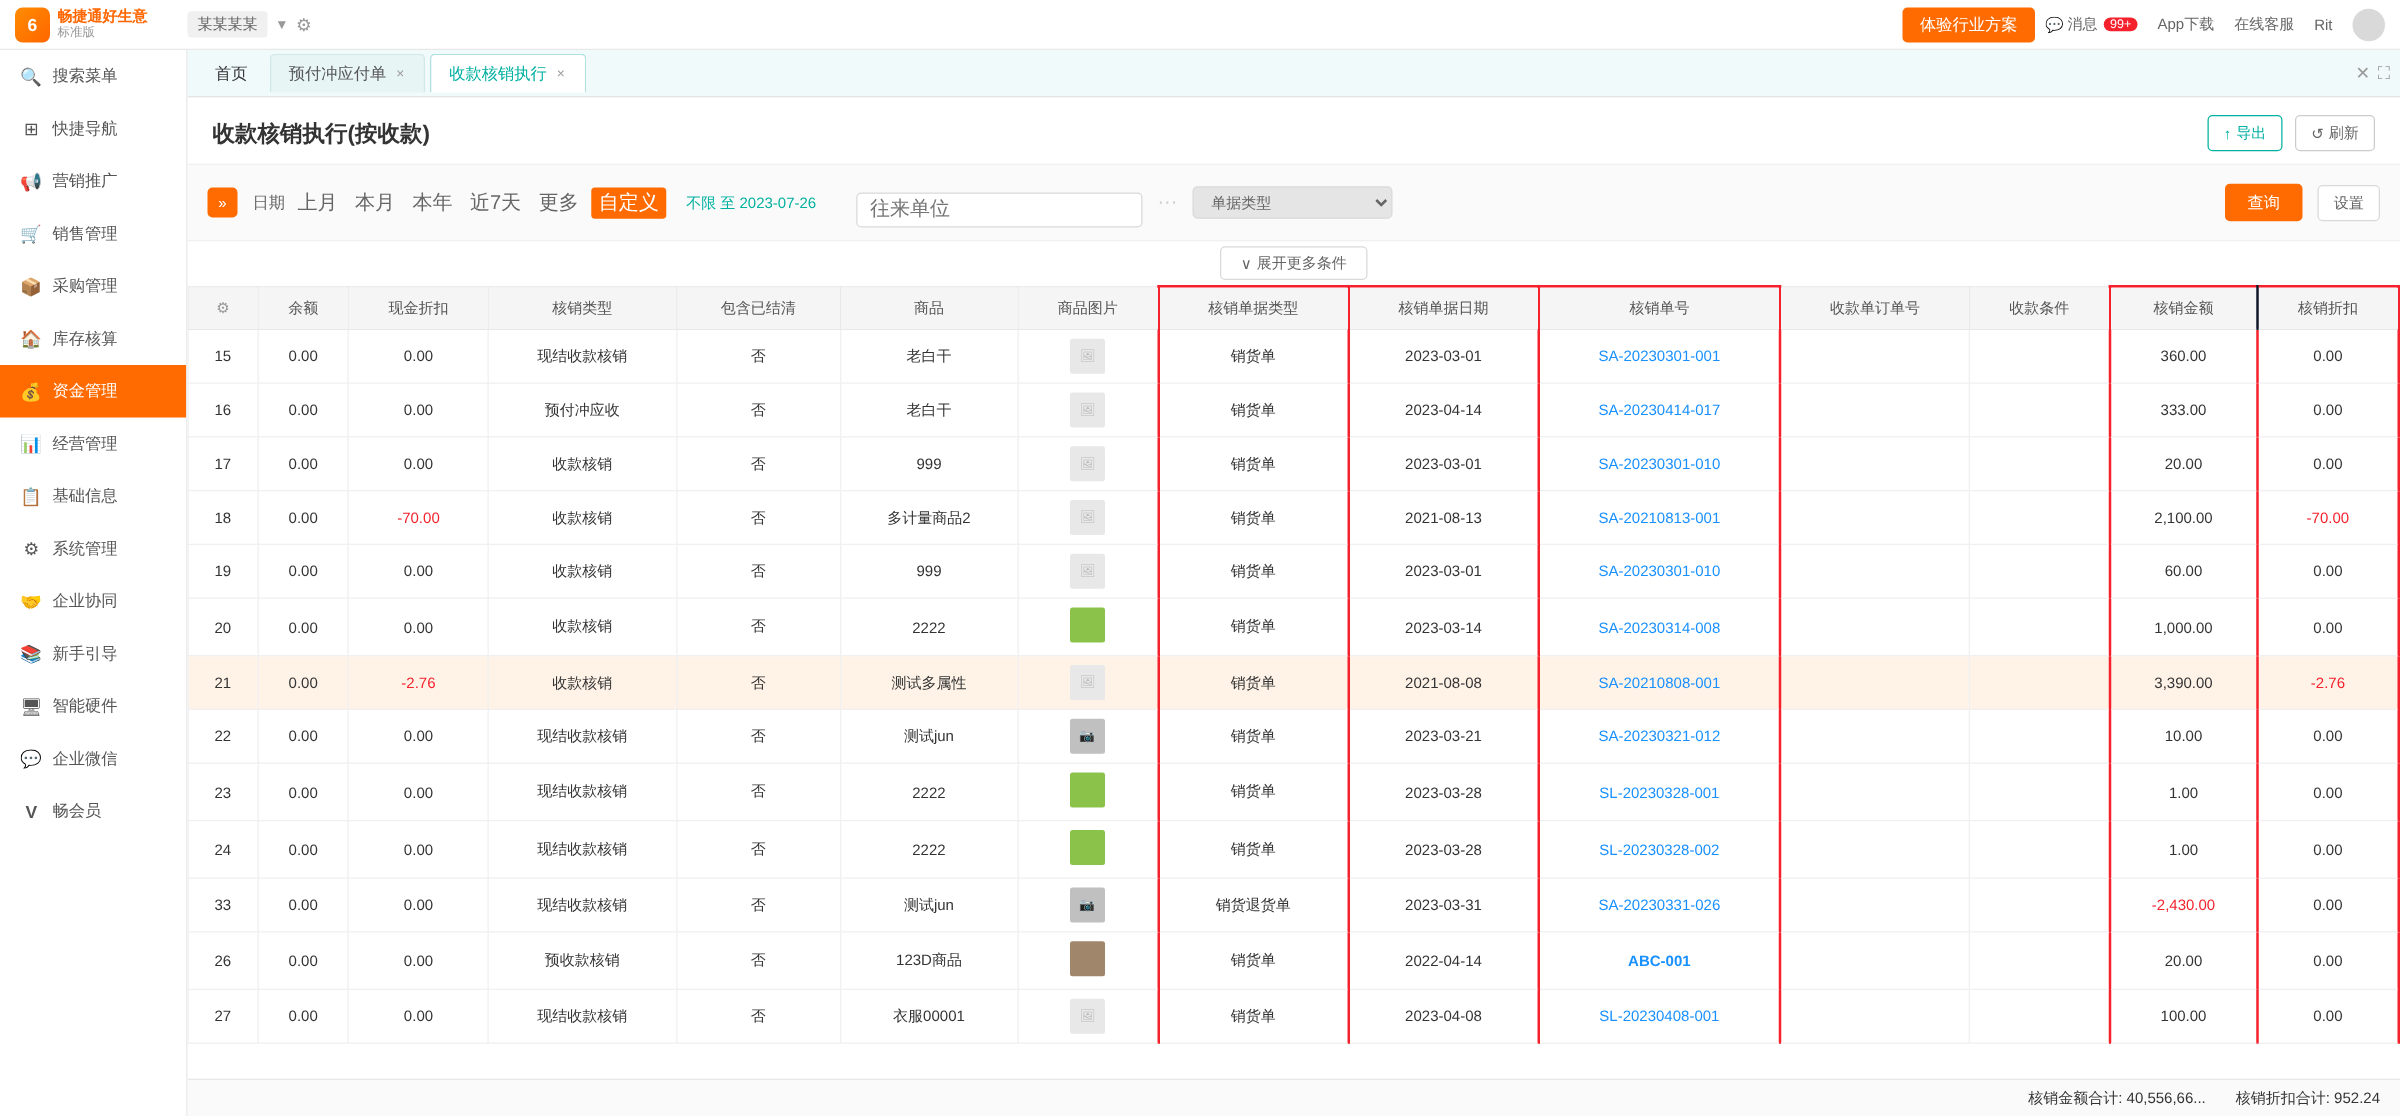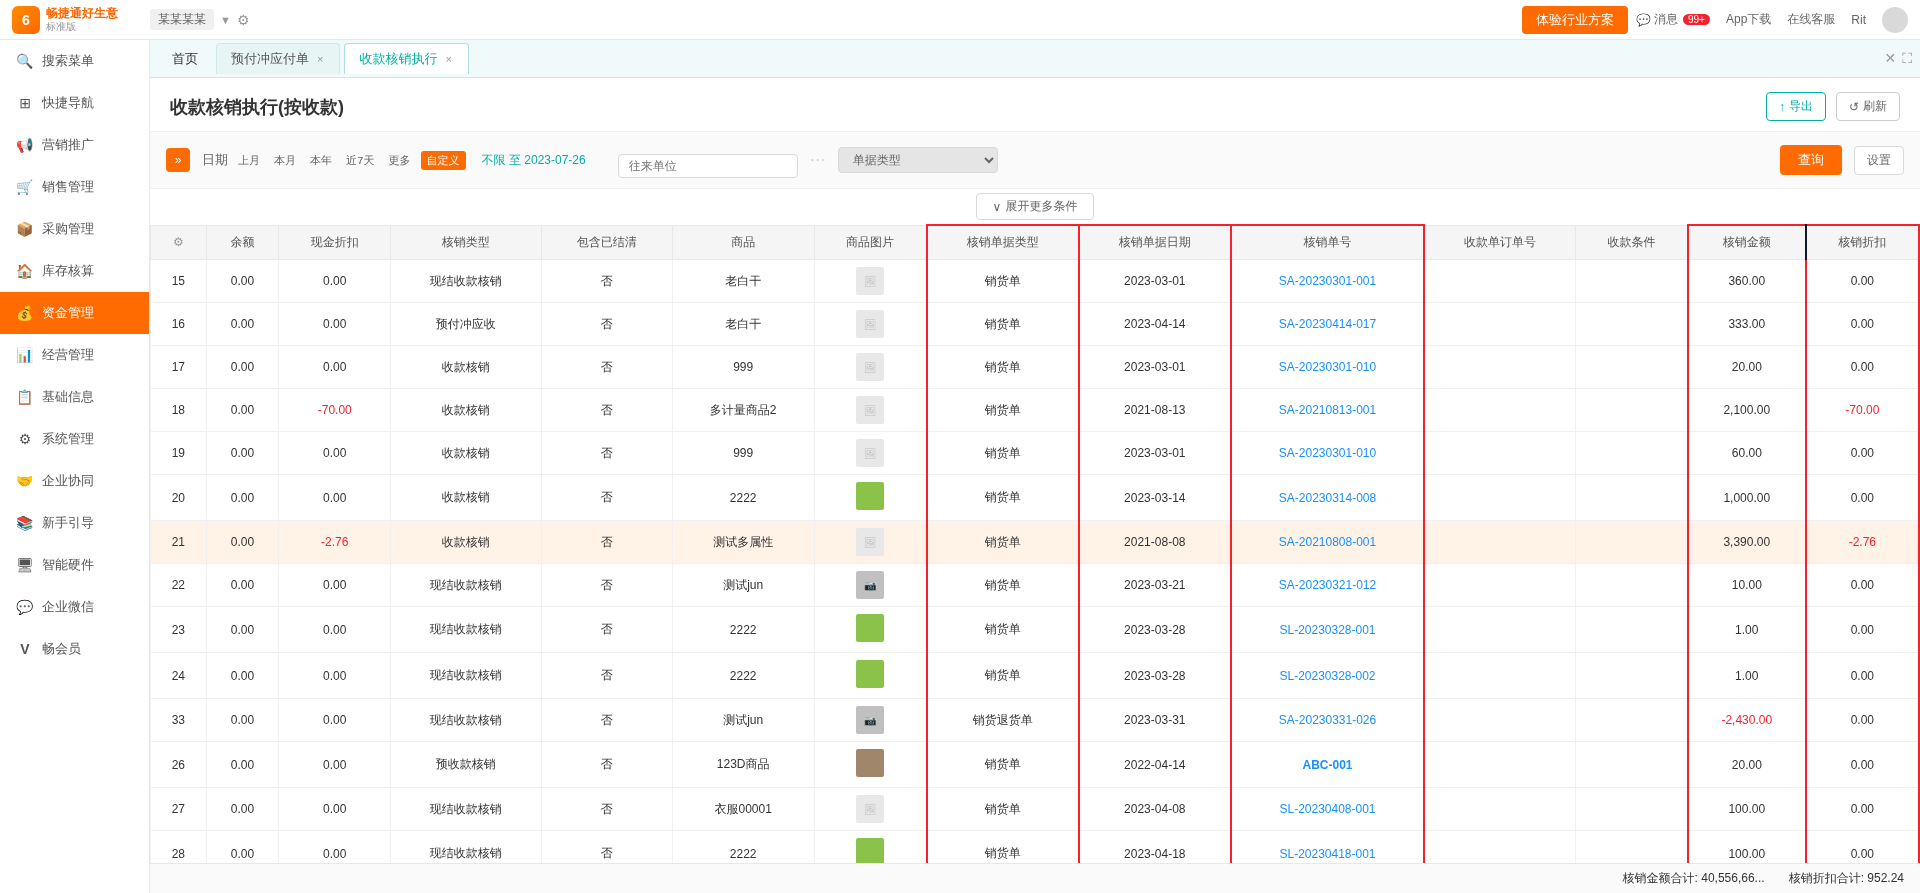--- a/index.html
+++ b/index.html
@@ -234,39 +234,38 @@
     }
     .filter-group {
       display: flex;
       align-items: center;
       gap: 6px;
     }
     .filter-label { color: #666; font-size: 13px; }
     .filter-link {
       color: #666;
       cursor: pointer;
-      font-size: 11px;
+      font-size: 16px;
       padding: 2px 4px;
-      font-family: Liberation Mono, monospace;
     }
     .filter-link.active-def {
       background: #ff6b00;
       color: #fff;
       border-radius: 3px;
       padding: 2px 6px;
     }
     .filter-date-range {
       color: #00b0a0;
       font-size: 12px;
     }
     .filter-input {
       border: 1px solid #d9d9d9;
       border-radius: 4px;
       padding: 4px 10px;
-      font-size: 12px;
+      font-size: 16px;
       min-width: 180px;
       color: #999;
       margin-top: 12px;
     }
     .filter-select {
       border: 1px solid #d9d9d9;
       border-radius: 4px;
       padding: 4px 10px;
       font-size: 12px;
       min-width: 160px;
@@ -770,36 +769,20 @@
                 <td>衣服00001</td>
                 <td><div class="img-thumb" style="margin:auto;">🖼</div></td>
                 <td style="border-left: 2px solid rgb(245, 34, 45); border-right: 2px solid rgb(245, 34, 45);">销货单</td>
                 <td style="border-right: 2px solid rgb(245, 34, 45);">2023-04-08</td>
                 <td style="border-right: 2px solid rgb(245, 34, 45);"><a class="link-cell" href="#">SL-20230408-001</a></td>
                 <td></td>
                 <td></td>
                 <td style="border-left: 2px solid rgb(245, 34, 45); border-right: 2px solid rgb(245, 34, 45);">100.00</td>
                 <td style="border-right: 2px solid rgb(245, 34, 45);">0.00</td>
               </tr>
-              <tr>
-                <td>28</td>
-                <td>0.00</td>
-                <td>0.00</td>
-                <td>现结收款核销</td>
-                <td>否</td>
-                <td>2222</td>
-                <td style="border-bottom: 2px solid rgb(245, 34, 45);"><div class="img-thumb img-thumb-colored" style="margin:auto;"></div></td>
-                <td style="border-left: 2px solid rgb(245, 34, 45); border-right: 2px solid rgb(245, 34, 45); border-bottom: 2px solid rgb(245, 34, 45);">销货单</td>
-                <td style="border-right: 2px solid rgb(245, 34, 45); border-bottom: 2px solid rgb(245, 34, 45);">2023-04-18</td>
-                <td style="border-right: 2px solid rgb(245, 34, 45);"><a class="link-cell" href="#">SL-20230418-001</a></td>
-                <td></td>
-                <td style="border-bottom: 2px solid rgb(245, 34, 45);"></td>
-                <td style="border-left: 2px solid rgb(245, 34, 45); border-right: 2px solid rgb(245, 34, 45); border-bottom: 2px solid rgb(245, 34, 45);">100.00</td>
-                <td style="border-right: 2px solid rgb(245, 34, 45);">0.00</td>
-              </tr>
             </tbody>
         </table>
       </div>
 
       <div class="table-footer">
         <span class="footer-total">
           核销金额合计: <span>40,556,66...</span>
         </span>
         <span class="footer-total">
           核销折扣合计: <span>952.24</span>

